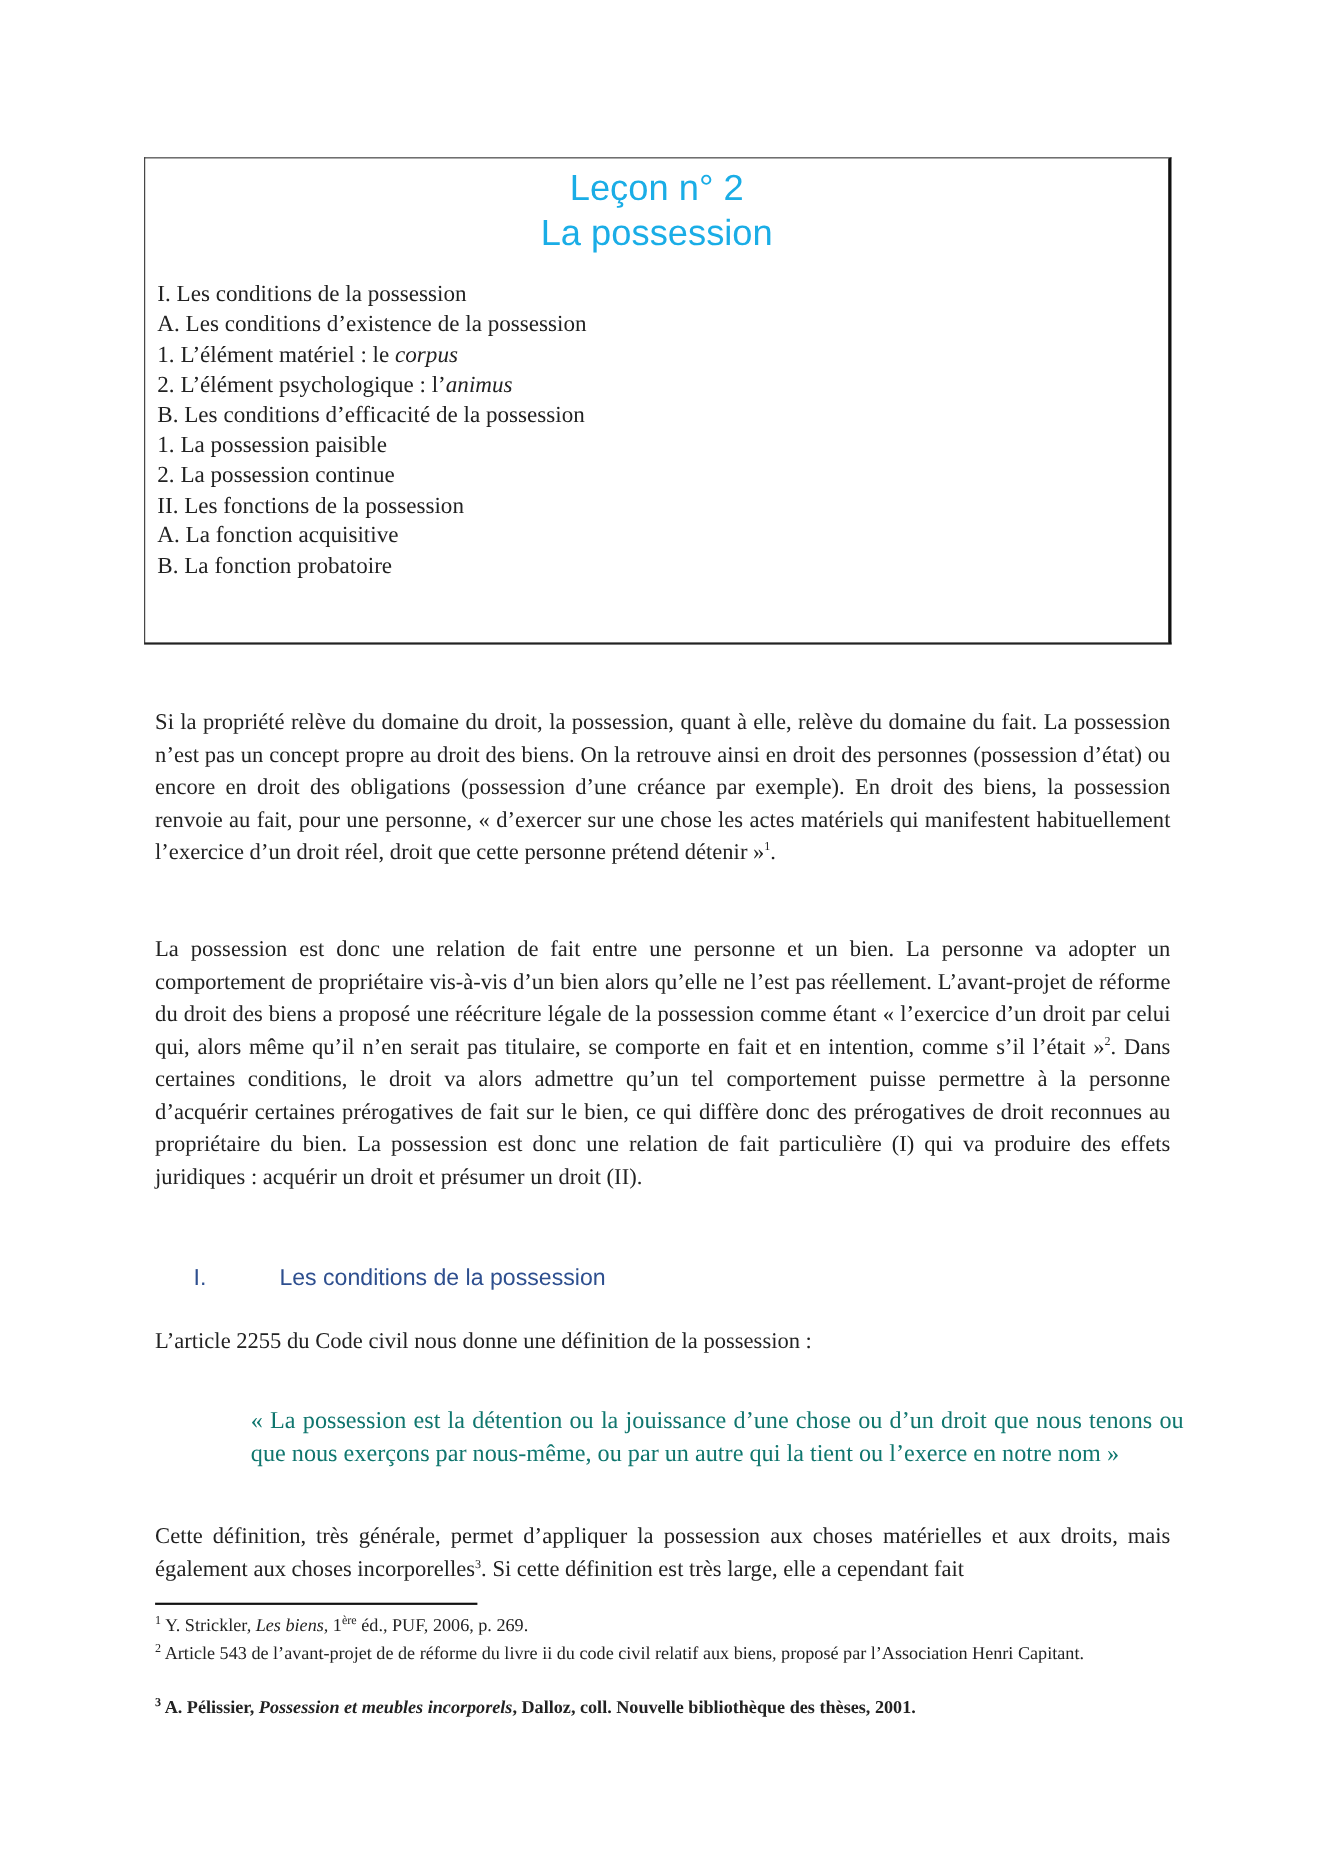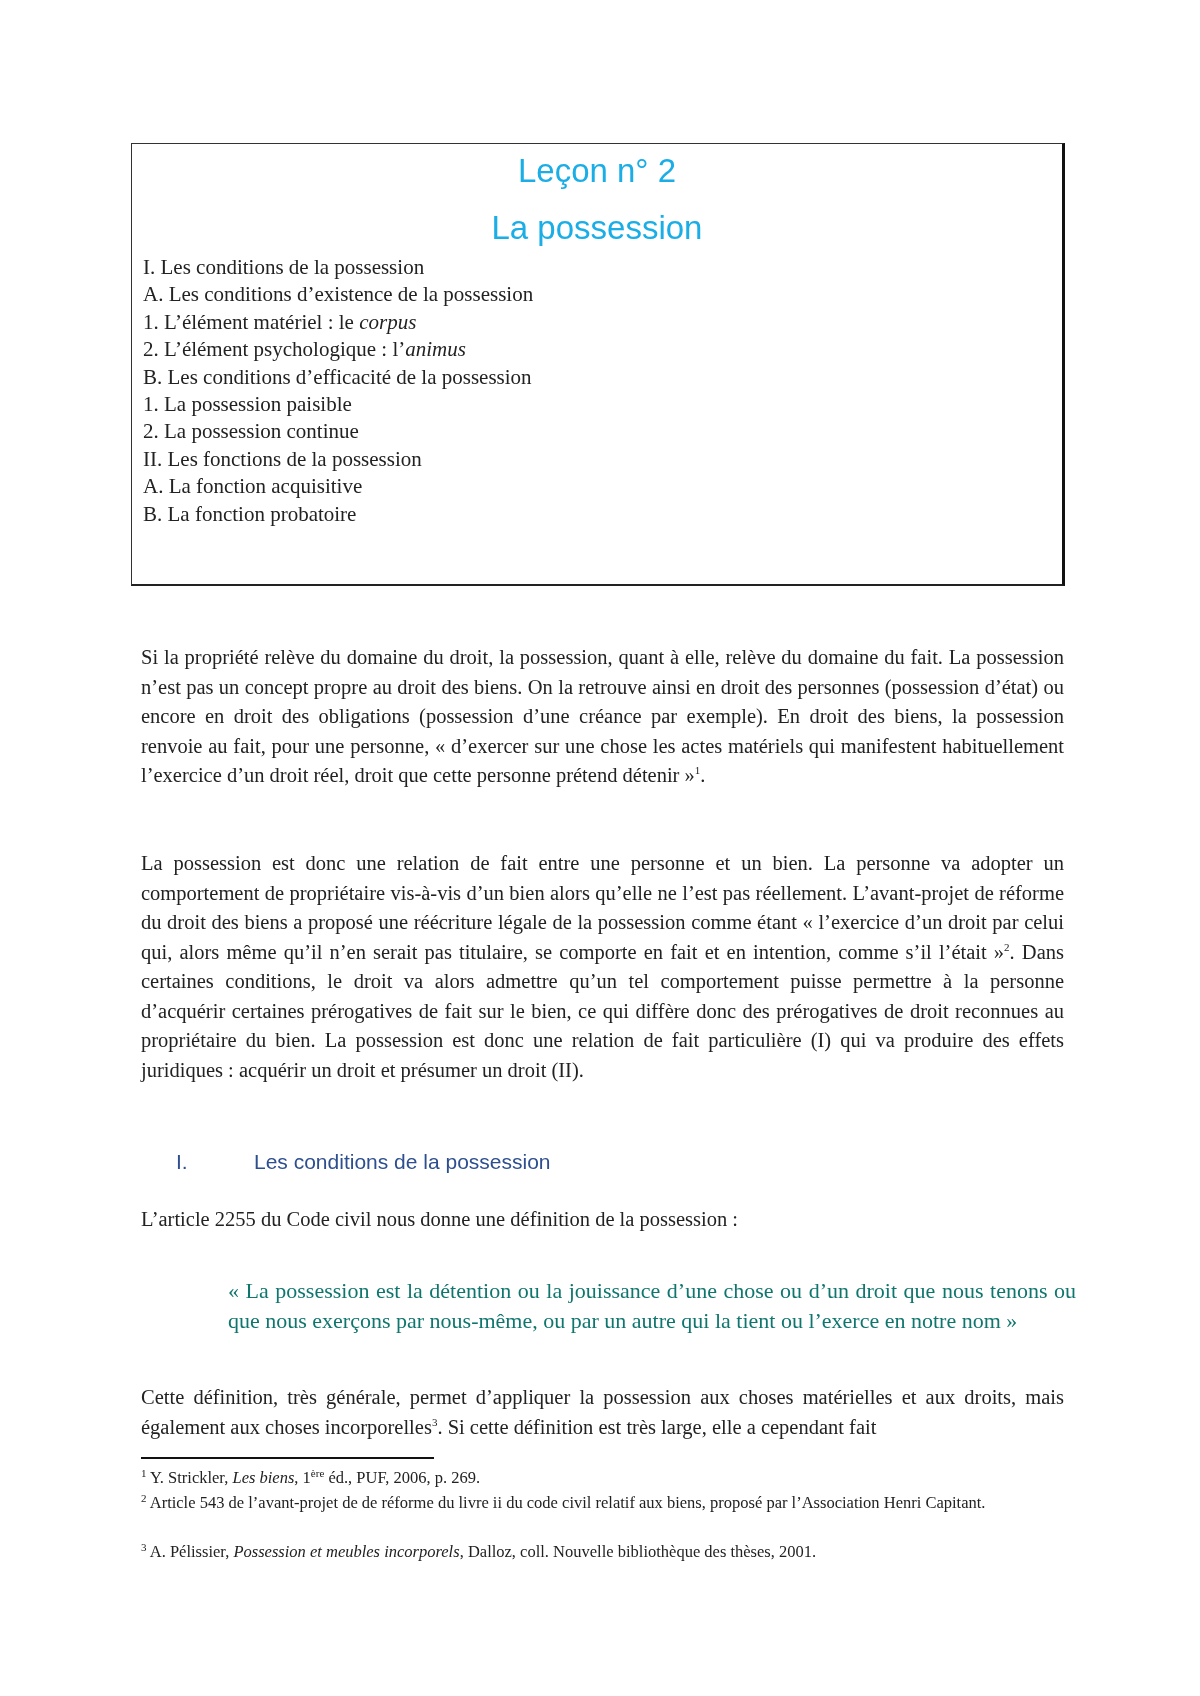--- a/index.html
+++ b/index.html
@@ -7,21 +7,21 @@
          font-family: "Liberation Serif", "DejaVu Serif", serif; color: #222; }
   .page { position: absolute; left: 0; top: 0; width: 1200px; height: 1696px; }
 
   .toc-box { position: absolute; left: 131px; top: 143px; width: 934px; height: 443px;
              border: 1.5px solid #333; border-right: 3px solid #111; border-bottom: 2.5px solid #222;
              box-sizing: border-box; }
   .toc-title { position: absolute; left: 0; width: 100%; text-align: center;
                font-family: "Liberation Sans", "DejaVu Sans", sans-serif; color: #1aade6;
                font-size: 33px; line-height: 40px; }
   .toc-title.l1 { top: 7px; }
-  .toc-title.l2 { top: 48px; margin-top: 16px; }
+  .toc-title.l2 { top: 48px; }
   .toc-list { position: absolute; left: 11px; top: 110px; margin: 0; padding: 0; list-style: none;
               font-size: 21px; line-height: 27.4px; color: #222; }
   .toc-list li { white-space: nowrap; }
 
   .para { position: absolute; left: 141px; width: 923px; font-size: 20.5px; line-height: 29.5px;
           text-align: justify; margin: 0; color: #222; }
   .para sup, .fn sup { font-size: 11px; line-height: 0; vertical-align: super; }
 
   .heading { position: absolute; left: 176px; top: 1147px; font-family: "Liberation Sans", "DejaVu Sans", sans-serif;
              color: #2e4f8f; font-size: 21px; line-height: 30px; white-space: nowrap; }
@@ -77,16 +77,16 @@
   </p>
 
   <div class="fn-rule"></div>
 
   <p class="fn" style="top:1466px;">
     <sup>1</sup><span> Y. Strickler, </span><em>Les biens</em><span>, 1</span><sup>ère</sup><span> éd., PUF, 2006, p. 269.</span>
   </p>
   <p class="fn" style="top:1491px;">
     <sup>2</sup><span> Article 543 de l’avant-projet de de réforme du livre ii du code civil relatif aux biens, proposé par l’Association Henri Capitant.</span>
   </p>
-  <p class="fn" style="top:1540px;">
+  <p class="fn" style="top:1540px;font-weight:bold;">
     <sup>3</sup><span> A. Pélissier, </span><em>Possession et meubles incorporels</em><span>, Dalloz, coll. Nouvelle bibliothèque des thèses, 2001.</span>
   </p>
 </div>
 
 </body></html>

